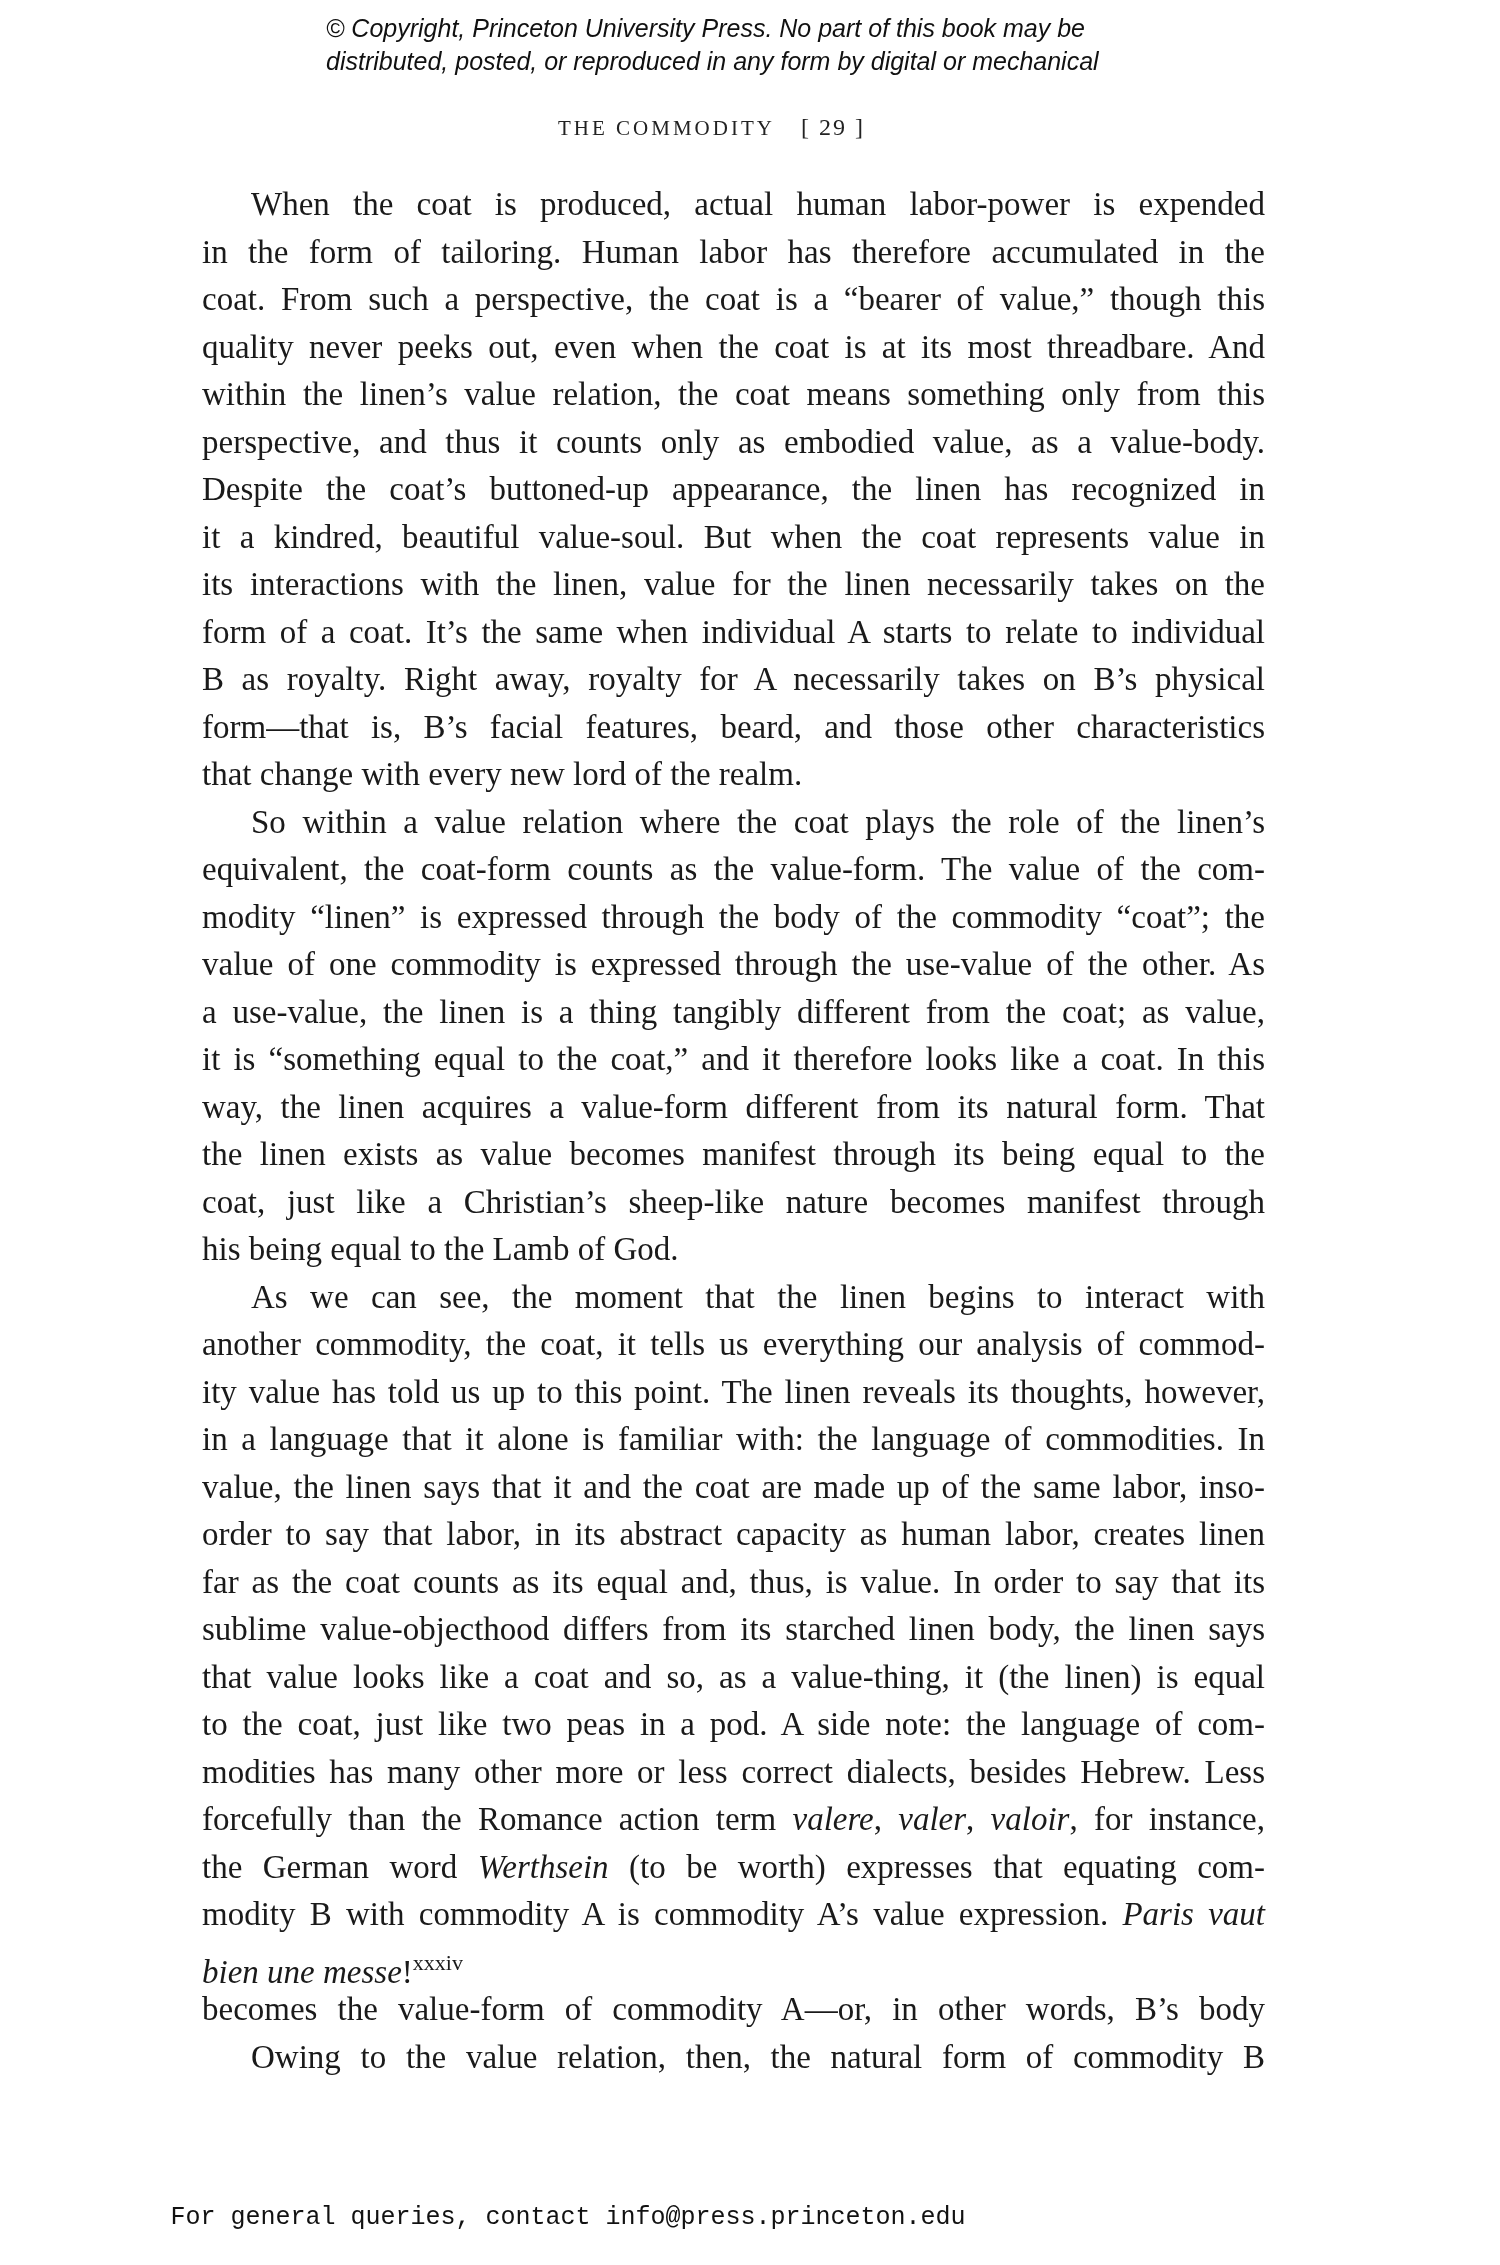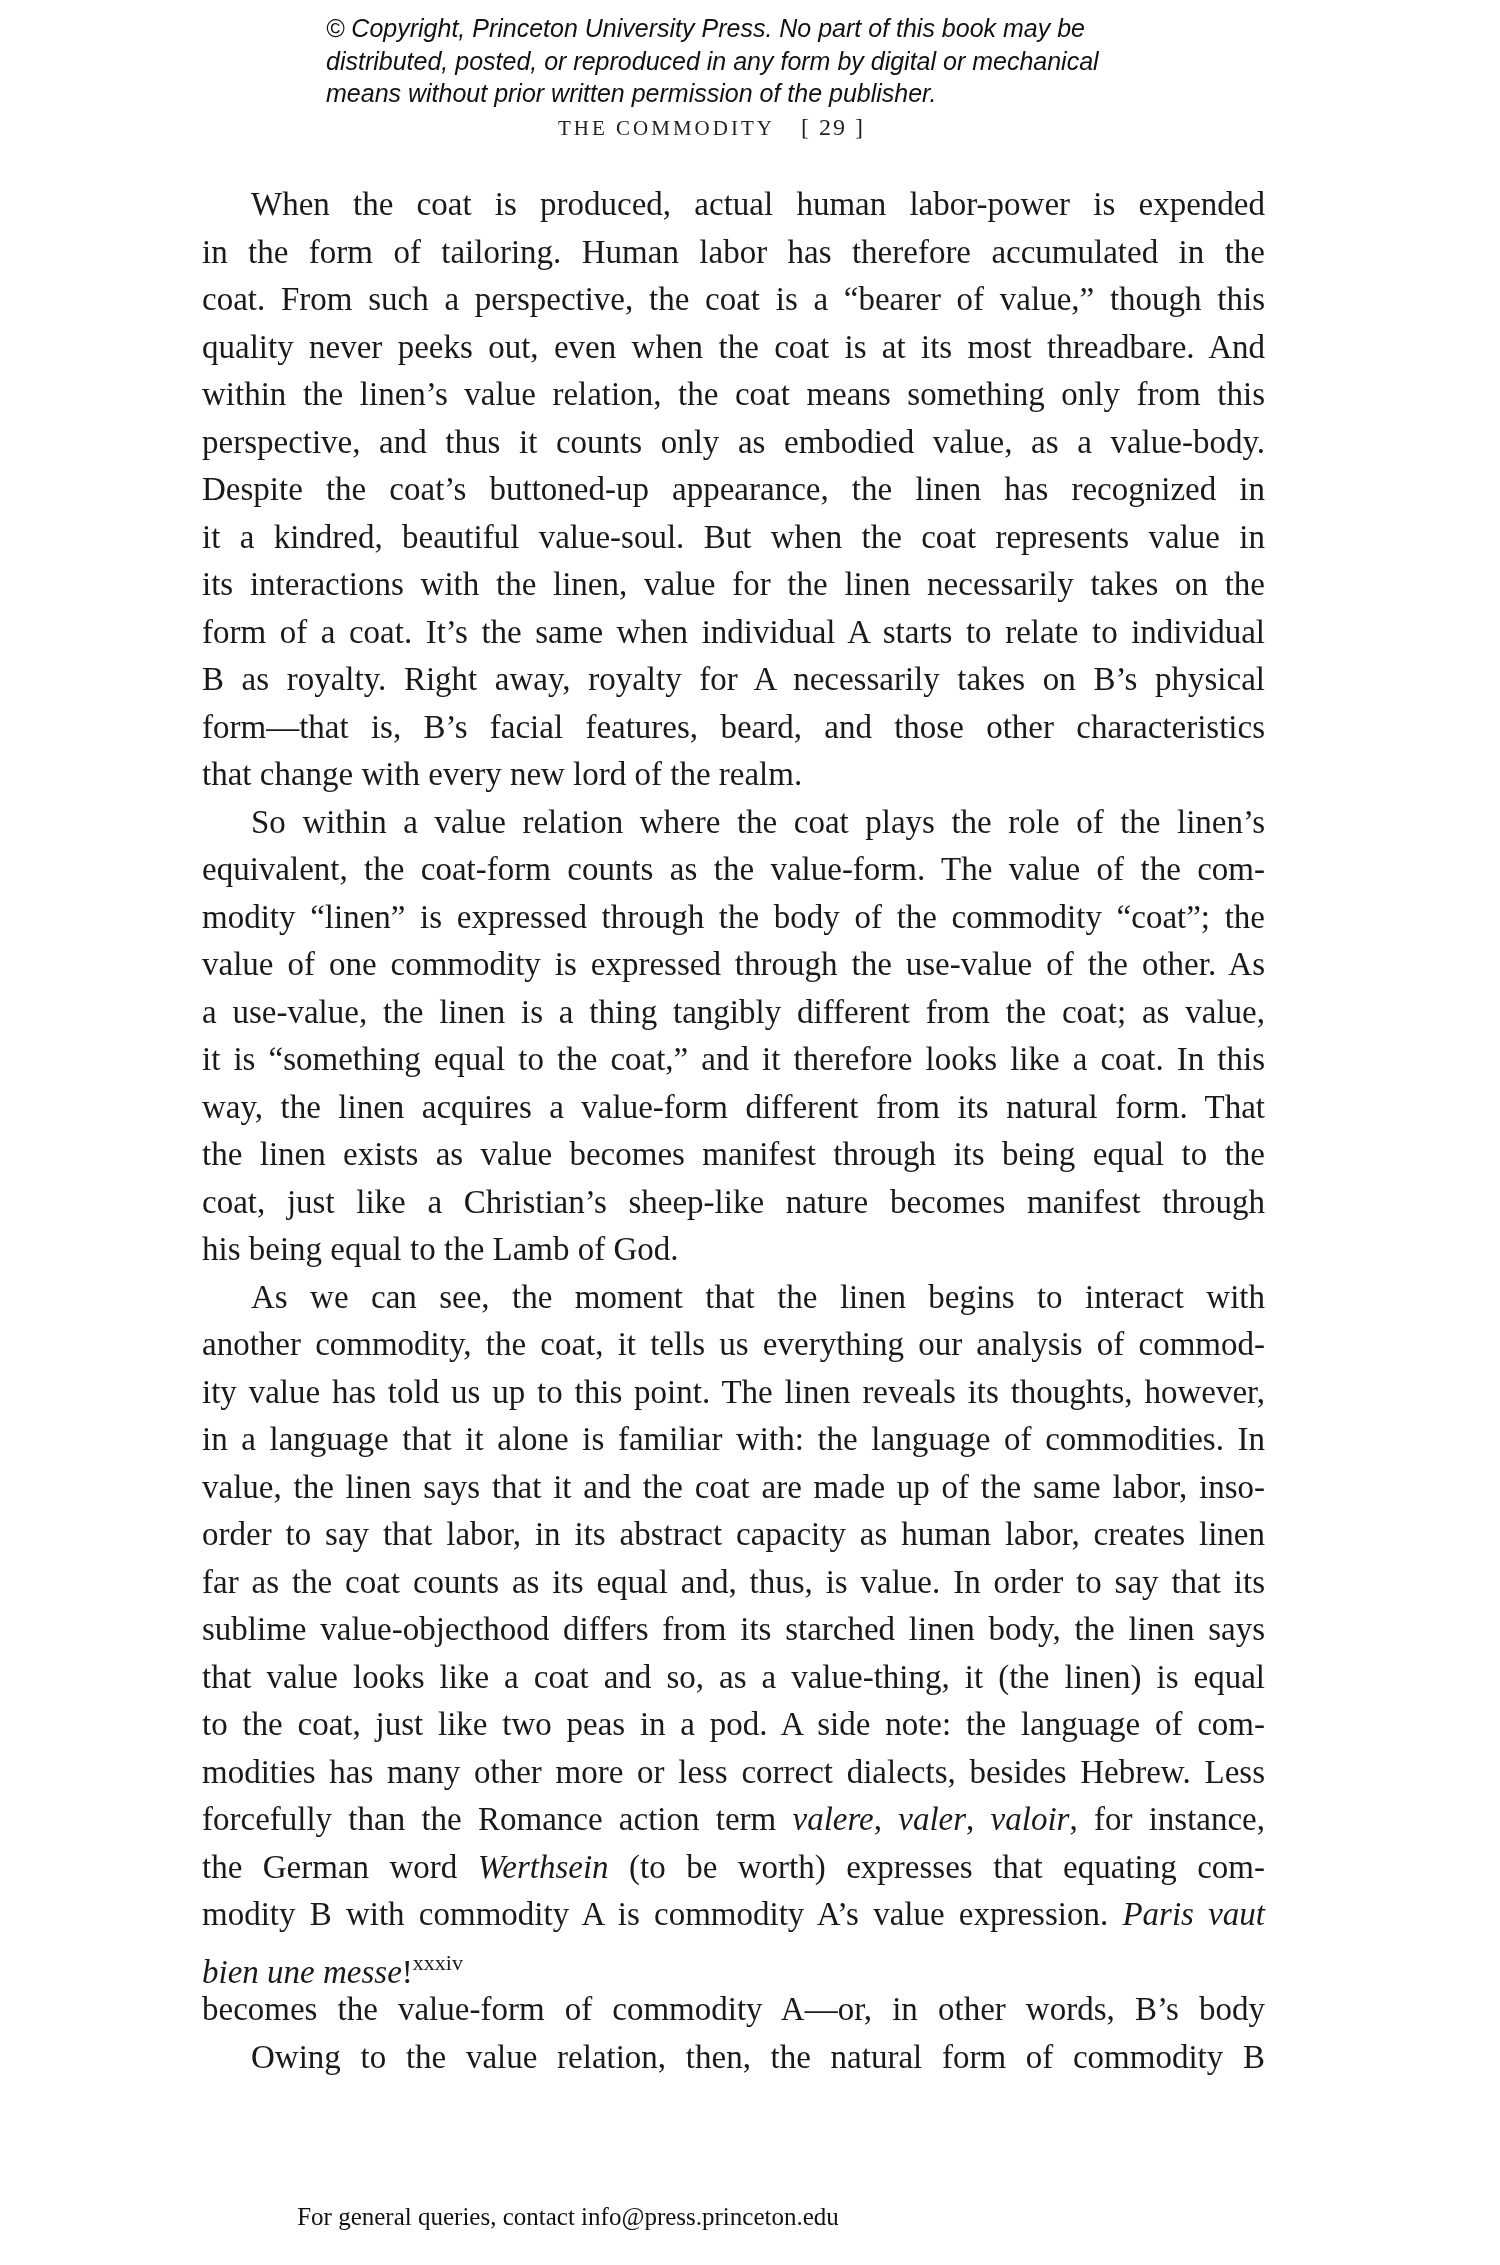--- a/index.html
+++ b/index.html
@@ -19,31 +19,30 @@
     position: absolute; left: 202px; top: 181px; width: 1063px;
     font-family: "Liberation Serif", serif; font-size: 33px; line-height: 47.5px; color: #1a1a1a;
   }
   .line { display: block; white-space: nowrap; text-align: justify; text-align-last: justify; height: 47.5px; overflow: visible; }
   .line.last { text-align-last: left; }
   .line.indent { padding-left: 49px; }
   .sup { font-size: 22px; vertical-align: 13px; }
   i { }
   .footer {
     position: absolute; left: 0; top: 2203px; width: 1192px; text-align: center;
-    font-family: Liberation Serif, serif; font-size: 25px; color: #111;
+    font-family: Liberation Mono, monospace; font-size: 25px; color: #111;
   }
   .footer span { position: relative; left: -28px; }
 </style>
 </head>
 <body>
 
 <div class="copyright">
   <div>© Copyright, Princeton University Press. No part of this book may be</div>
   <div>distributed, posted, or reproduced in any form by digital or mechanical</div>
-  <div>means without prior written permission of the publisher.</div>
 </div>
 
 <div class="running-head">
   <span>THE COMMODITY</span><span class="pg">[ 29 ]</span>
 </div>
 
 <div class="body-text">
 
   <span class="line indent">When the coat is produced, actual human labor-power is expended</span>
   <span class="line">in the form of tailoring. Human labor has therefore accumulated in the</span>

